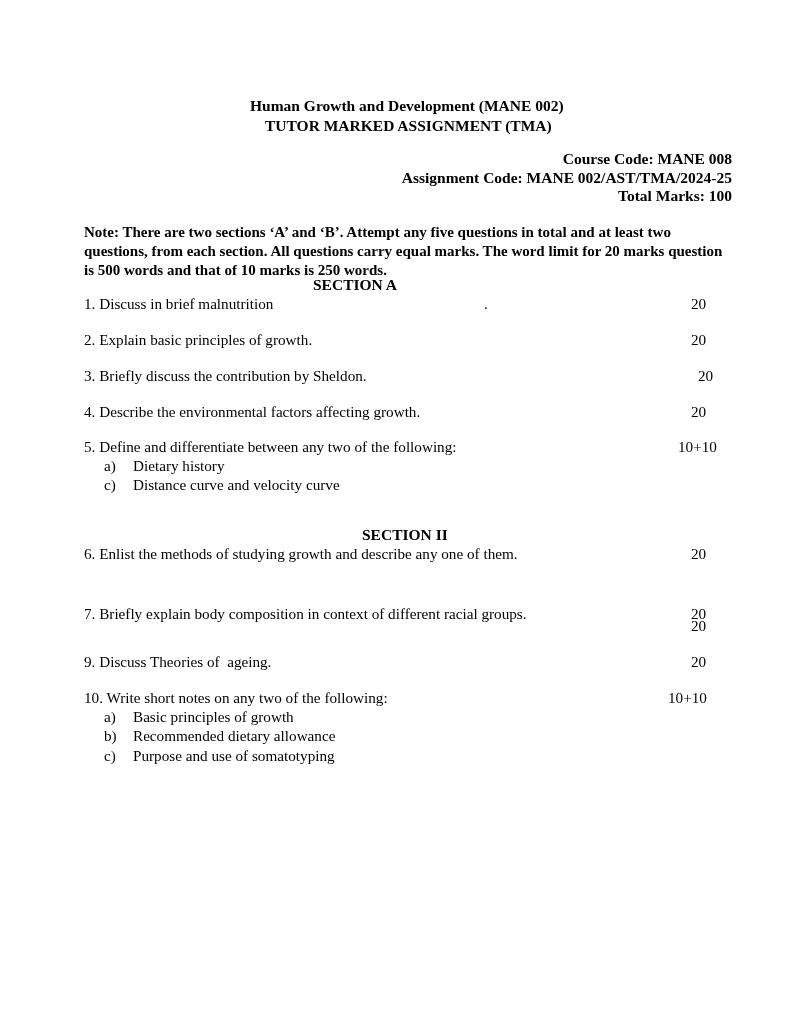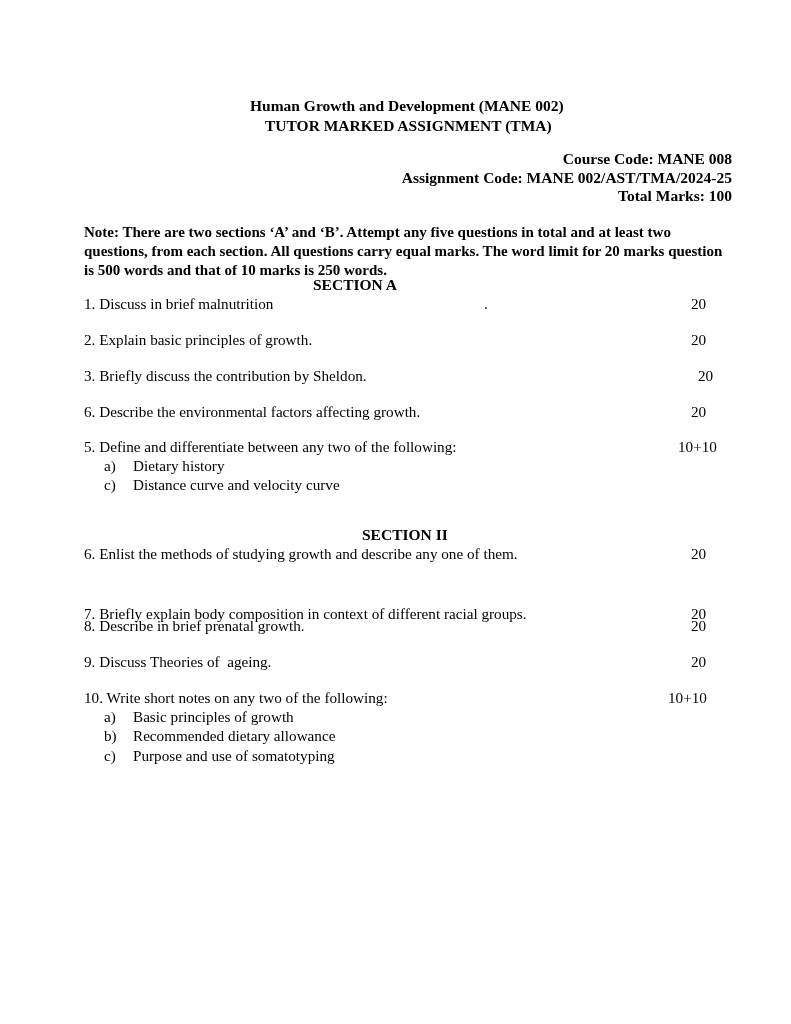--- a/index.html
+++ b/index.html
@@ -147,21 +147,21 @@
     <span class="q-text">2. Explain basic principles of growth.</span>
     <span class="q-marks" style="left:607px;">20</span>
   </div>
 
   <div class="q-row" style="top:366px;">
     <span class="q-text">3. Briefly discuss the contribution by Sheldon.</span>
     <span class="q-marks" style="left:614px;">20</span>
   </div>
 
   <div class="q-row" style="top:402px;">
-    <span class="q-text">6. Describe the environmental factors affecting growth.</span>
+    <span class="q-text">4. Describe the environmental factors affecting growth.</span>
     <span class="q-marks" style="left:607px;">20</span>
   </div>
 
   <div class="q-row" style="top:437px;">
     <span class="q-text">5. Define and differentiate between any two of the following:</span>
     <span class="q-marks" style="left:594px;">10+10</span>
   </div>
 
   <div class="sub-list" style="top:456px;">
     <span class="sub-item">
@@ -178,21 +178,20 @@
     <span class="q-text">6. Enlist the methods of studying growth and describe any one of them.</span>
     <span class="q-marks" style="left:607px;">20</span>
   </div>
 
   <div class="q-row" style="top:604px;">
     <span class="q-text">7. Briefly explain body composition in context of different racial groups.</span>
     <span class="q-marks" style="left:607px;">20</span>
   </div>
 
   <div class="q-row" style="top:616px;">
-    <span class="q-text">8. Describe in brief prenatal growth.</span>
     <span class="q-marks" style="left:607px;">20</span>
   </div>
 
   <div class="q-row" style="top:652px;">
     <span class="q-text">9. Discuss Theories of  ageing.</span>
     <span class="q-marks" style="left:607px;">20</span>
   </div>
 
   <div class="q-row" style="top:688px;">
     <span class="q-text">10. Write short notes on any two of the following:</span>

